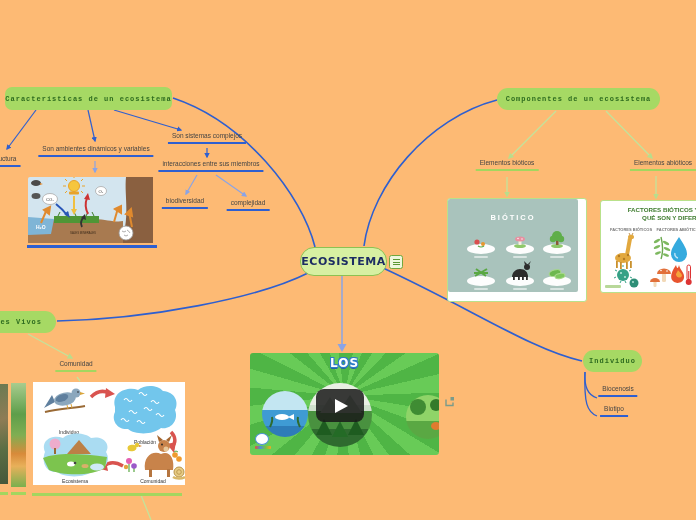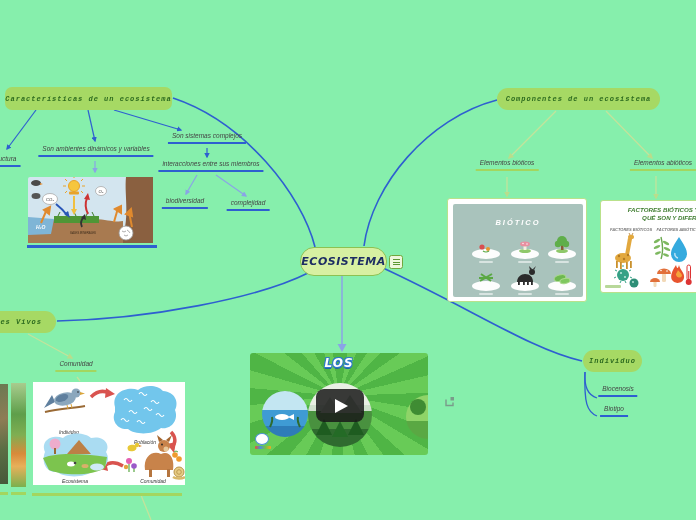--- a/index.html
+++ b/index.html
@@ -1,17 +1,17 @@
 <!DOCTYPE html>
 <html><head>
 <meta charset="utf-8">
 <style>
   html,body{margin:0;padding:0;background:#fff;}
-  .canvas{position:relative;width:696px;height:520px;background:#86efac;overflow:hidden;
-          font-family:"Liberation Sans",sans-serif;font-style:italic;}
+  .canvas{position:relative;width:696px;height:520px;background:#fdba74;overflow:hidden;
+          font-family:"Liberation Sans",sans-serif;}
   .wires{position:absolute;left:0;top:0;width:696px;height:520px;z-index:1;pointer-events:none;}
 
   
   .pill{position:absolute;z-index:3;display:flex;align-items:center;justify-content:center;
         background:#a6d964;color:#2d6b1f;font-family:"Liberation Mono",monospace;
         font-weight:bold;font-size:7px;letter-spacing:1px;white-space:nowrap;}
   #n-caract{left:5px;top:87px;width:167px;height:23px;border-radius:7px;}
   #n-compon{left:497px;top:88px;width:163px;height:22px;border-radius:12px;}
   #n-seres{left:-62px;top:311px;width:118px;height:22px;border-radius:12px;justify-content:flex-end;padding-right:14px;box-sizing:border-box;}
   #n-factores{left:583px;top:350px;width:59px;height:22px;border-radius:11px;}
@@ -50,32 +50,32 @@
   #u-community{left:32px;top:493px;width:150px;}
   #u-strip1{left:0;top:492px;width:8px;}
   #u-strip2{left:11px;top:492px;width:15px;}
 
   
   .art{position:absolute;z-index:2;}
   .art svg{display:block;}
   .art text{font-family:"Liberation Sans",sans-serif;}
   #a-cycle{left:28px;top:177px;width:125px;height:66px;}
   #a-biotico{left:447px;top:198px;width:140px;height:104px;background:#fff;
-             border:1.5px solid #b9e18b;border-radius:3px;box-sizing:border-box;padding:5px;}
+             border:1.5px solid #b9e18b;border-radius:3px;box-sizing:border-box;}
   #a-factores{left:600px;top:200px;width:160px;height:93px;background:#fff;
               border:1.5px solid #b9e18b;border-radius:3px;box-sizing:border-box;}
   #a-community{left:33px;top:382px;width:152px;height:103px;background:#fff;}
   #a-strip1{left:0;top:384px;width:8px;height:100px;
             background:linear-gradient(165deg,#6b7a52 0%,#8e7c55 35%,#5a6e44 65%,#46583a 100%);}
   #a-strip2{left:11px;top:383px;width:15px;height:104px;
             background:linear-gradient(#a8cc8e 0%,#5e9e4a 30%,#7fae52 50%,#d88a3a 68%,#e8b05a 80%,#7ab04e 100%);}
 
   
   #a-video{left:250px;top:353px;width:178px;height:102px;border-radius:3px;overflow:hidden;
-           background:repeating-conic-gradient(from 0deg at 50% 42%,#4fb545 0deg 11deg,#68cb57 11deg 22deg);}
+           background:repeating-conic-gradient(from 0deg at 50% 42%,#4fb545 0deg 11deg,#68cb57 11deg 22deg);padding-left:11px;}
   .vtitle{position:absolute;left:0;width:100%;text-align:center;color:#fff;font-weight:bold;
           font-family:"DejaVu Sans",sans-serif;letter-spacing:1px;z-index:4;
           text-shadow:-1px -1px 0 #2e7bc9,1px -1px 0 #2e7bc9,-1px 1px 0 #2e7bc9,1px 1px 0 #2e7bc9,0 2px 0 #2560a8;}
   #vt1{top:3px;font-size:12px;}
   #vt2{top:16px;font-size:17px;}
   .vcircle{position:absolute;border-radius:50%;z-index:2;}
   #vc-left{left:12px;top:38px;width:46px;height:46px;
            background:linear-gradient(#c3e6f2 0 42%,#3f9bd4 42% 76%,#2e7cb8 76%);}
   #vc-center{left:58px;top:30px;width:64px;height:64px;
              background:linear-gradient(#e9efe4 0 34%,#cfe0cc 34% 44%,#49913f 44% 72%,#2f6b2f 72%);}

